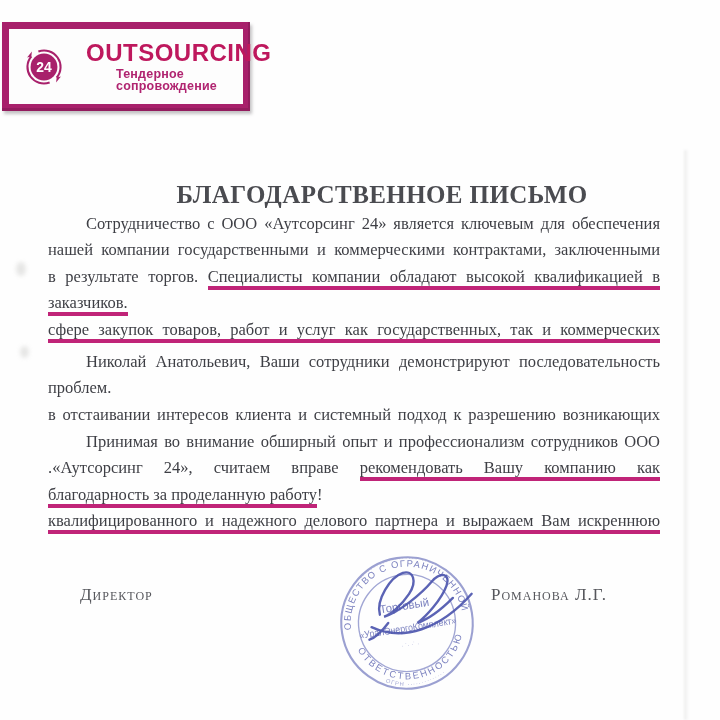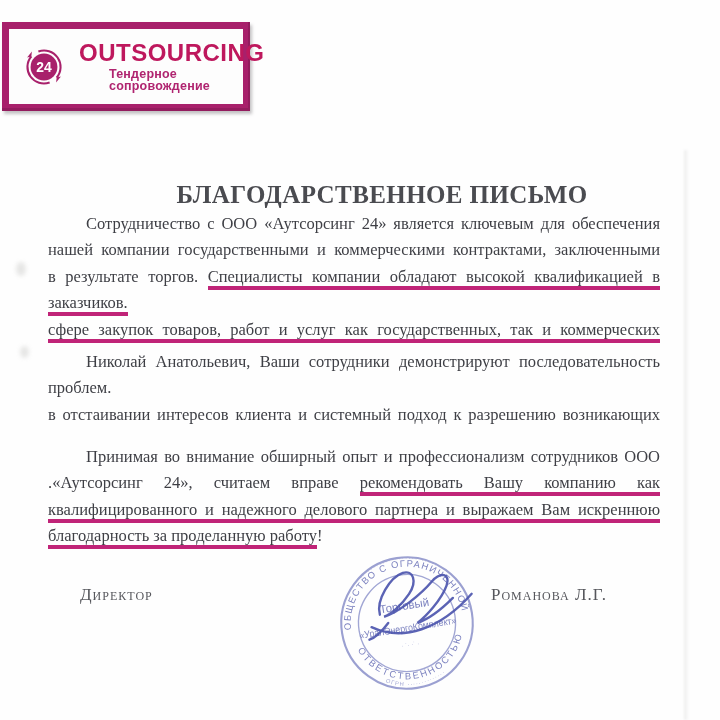--- a/index.html
+++ b/index.html
@@ -8,40 +8,40 @@
     font-family:"Liberation Serif", serif; color:#3e3f45; overflow:hidden;
   }
   
   .logo{
     position:absolute; left:2px; top:22px; width:234px; height:75px;
     background:#a8206b; padding:7px;
     box-shadow:2px 3px 3px rgba(110,105,110,.40), inset -2px -3px 0 rgba(0,0,0,.12);
   }
   .logo-inner{
     width:100%; height:100%; background:#fdfdfd; display:flex; align-items:center;
-    gap:9px; padding-left:9px; box-sizing:border-box;
+    gap:16px; padding-left:9px; box-sizing:border-box;
   }
   .logo-badge{flex:0 0 auto;}
   .logo-textcol{display:flex; flex-direction:column; line-height:1;}
   .brand{
     font-family:"Liberation Sans", sans-serif; font-weight:bold; font-size:24px;
     letter-spacing:.5px; color:#be185d;
   }
   .tagline{
     font-family:"Liberation Sans", sans-serif; font-weight:bold; font-size:12.5px;
     color:#b02470; margin-top:3px; letter-spacing:.2px;margin-left:30px;
   }
   
   .title{
     position:absolute; top:181px; left:48px; width:612px; text-align:center;
     padding-left:56px; box-sizing:border-box;
     font-size:25px; font-weight:bold; letter-spacing:.4px; color:#4a4b50;
   }
   .para{position:absolute; left:48px; width:612px; font-size:16.5px; line-height:26.4px;}
-  .p1{top:211px;} .p2{top:349px;} .p3{top:444px;}
+  .p1{top:211px;} .p2{top:349px;} .p3{top:429px;}
   .line{height:26.4px; text-align:justify; text-align-last:justify; overflow:hidden;}
   .line.last{text-align-last:left;}
   .line.indent{text-indent:38px;}
   .hl{border-bottom:4.5px solid #c02478;}
   
   .role,.name{
     position:absolute; top:585px; font-size:17px; font-variant:small-caps;
     letter-spacing:1px; color:#56575c;
   }
   .role{left:80px;} .name{left:491px;}
@@ -91,22 +91,22 @@
 
   <div class="para p2">
     <div class="line indent"><span>Николай Анатольевич, Ваши сотрудники демонстрируют последовательность</span></div>
     <div class="line last"><span>проблем.</span></div>
     <div class="line"><span>в отстаивании интересов клиента и системный подход к разрешению возникающих</span></div>
   </div>
 
   <div class="para p3">
     <div class="line indent"><span>Принимая во внимание обширный опыт и профессионализм сотрудников ООО</span></div>
     <div class="line"><span>.«Аутсорсинг 24», считаем вправе </span><span class="hl">рекомендовать Вашу компанию как</span></div>
+    <div class="line last"><span class="hl">благодарность за проделанную работу</span><span>!</span></div>
     <div class="line"><span class="hl">квалифицированного и надежного делового партнера и выражаем Вам искреннюю</span></div>
-    <div class="line last"><span class="hl">благодарность за проделанную работу</span><span>!</span></div>
   </div>
 
   <div class="role">Директор</div>
   <div class="name">Романова Л.Г.</div>
 
   <svg class="stamp" viewBox="0 0 140 140">
     <defs>
       <path id="arcTop" d="M 16,70 A 54,54 0 0 1 124,70"></path>
       <path id="arcBot" d="M 16,70 A 54,54 0 0 0 124,70"></path>
       <path id="arcTopO" d="M 9.5,70 A 60.5,60.5 0 0 1 130.5,70"></path>

